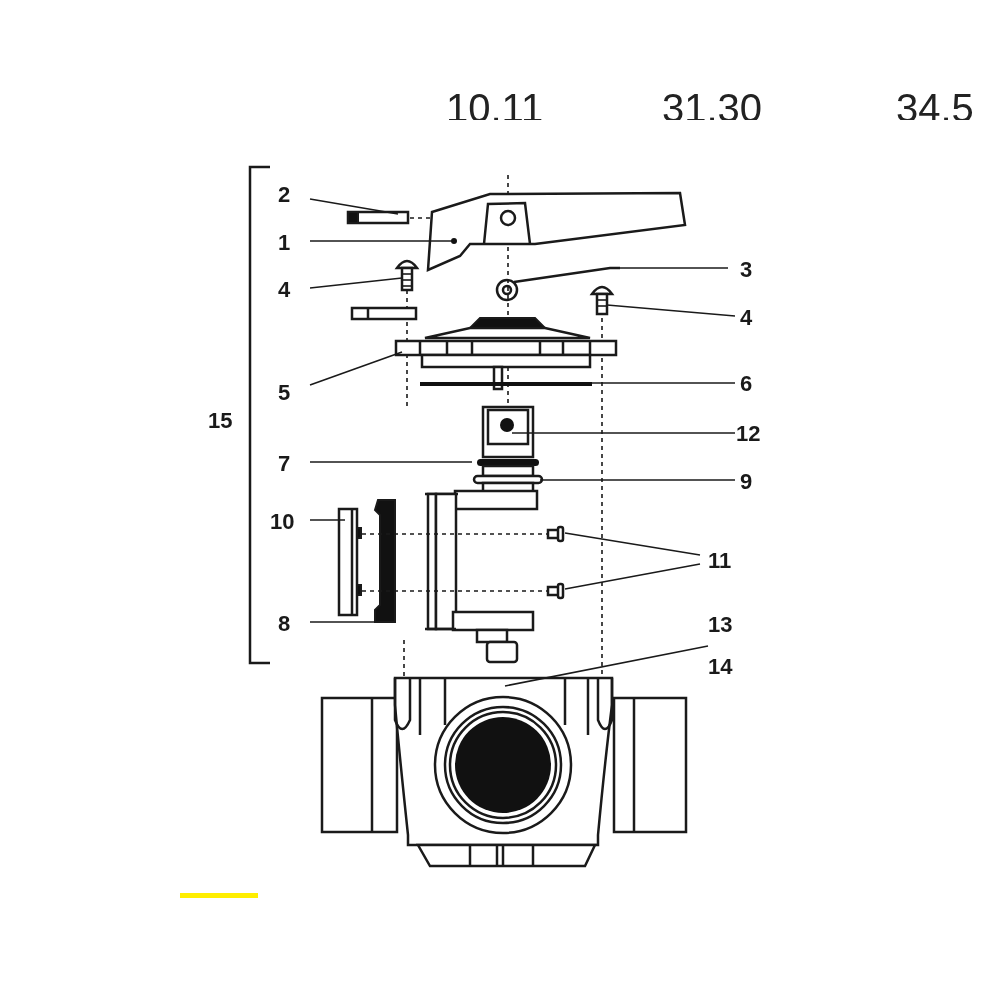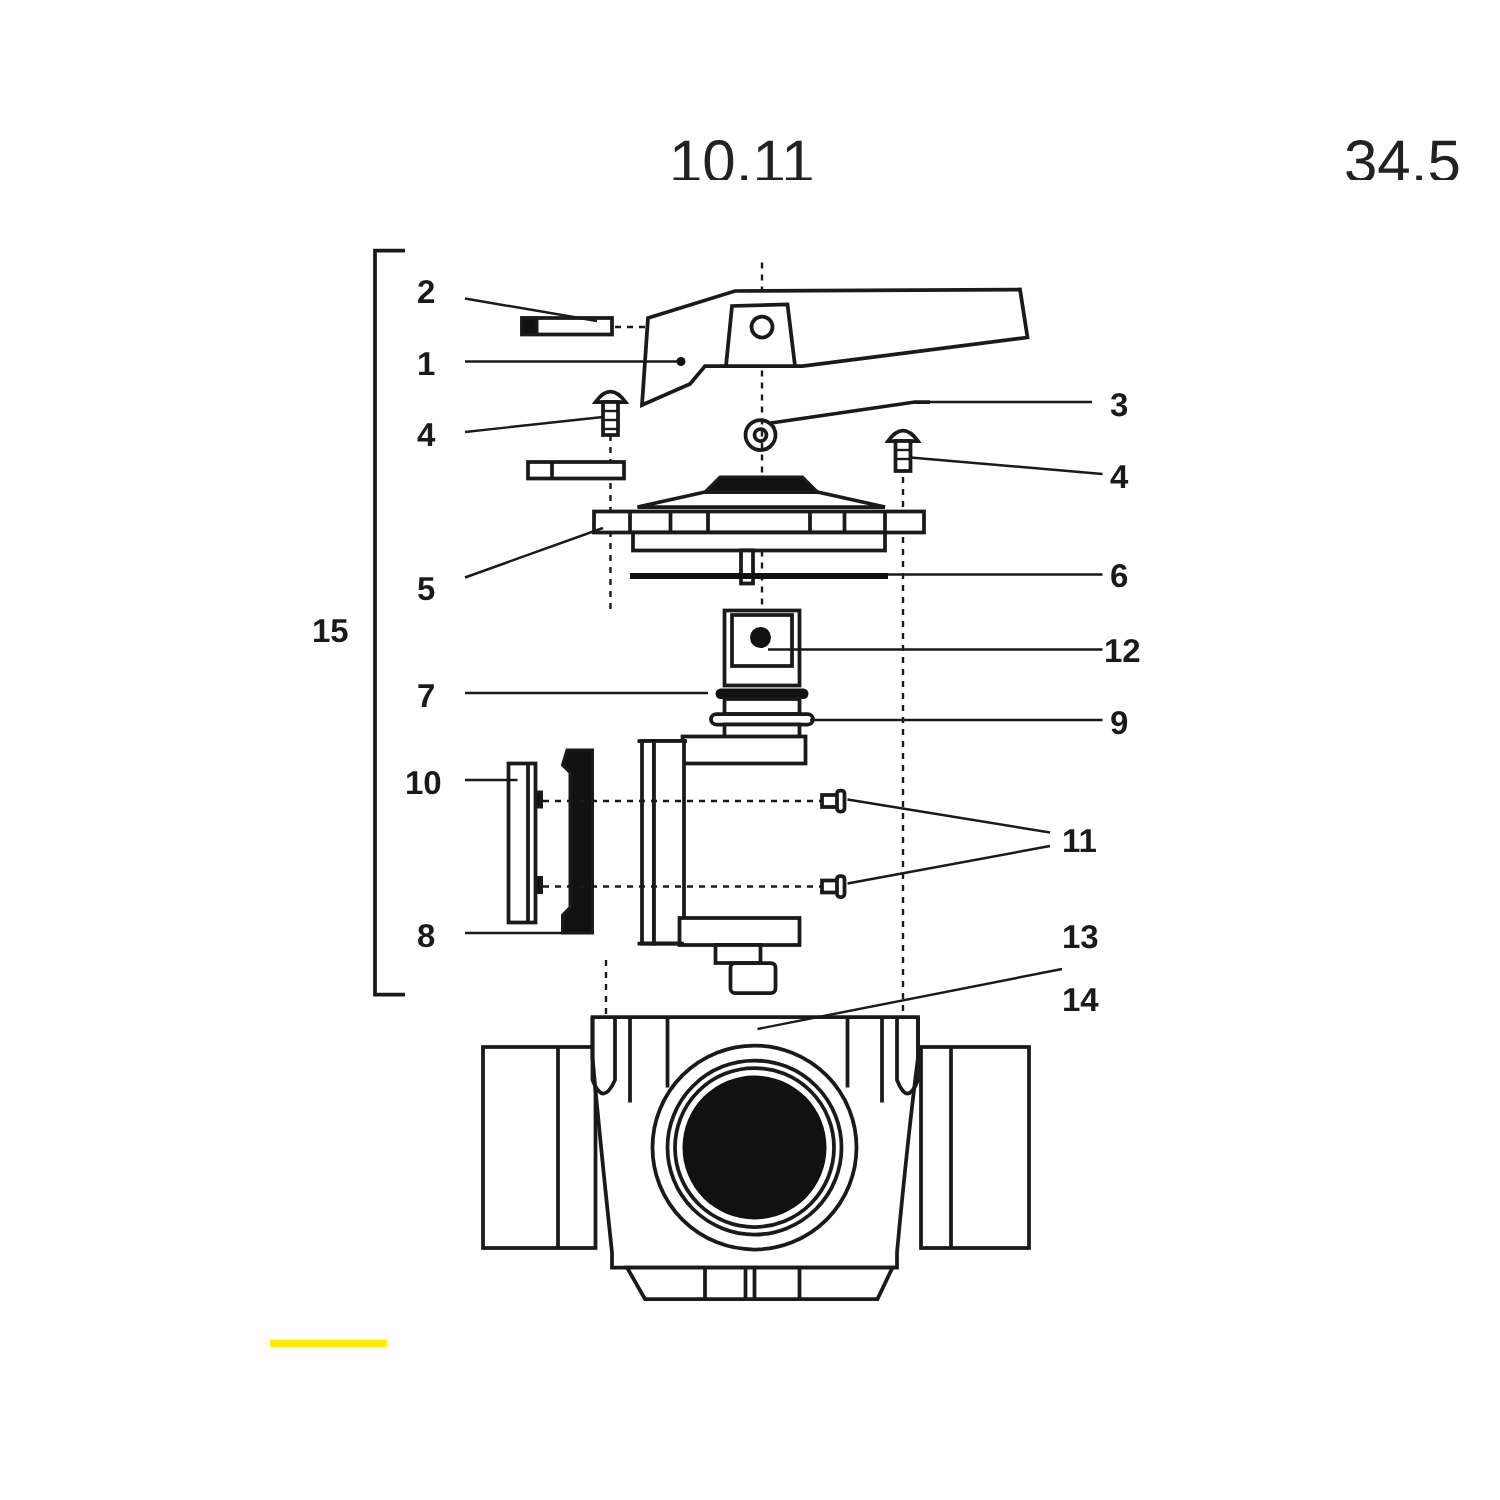--- a/index.html
+++ b/index.html
@@ -12,20 +12,21 @@
     .fillw { stroke: #1a1a1a; fill: #fff; stroke-width: 2.5; }
     .fillb { stroke: #1a1a1a; fill: #111; stroke-width: 2; }
     .leader { stroke: #1a1a1a; stroke-width: 1.6; fill: none; }
     .dash { stroke: #1a1a1a; stroke-width: 1.6; stroke-dasharray: 4 4; fill: none; }
   </style>
 </head>
 <body>
 
 <div class="top-numbers">
   <span class="top-num" style="left:446px;">10,11</span>
+  <span class="top-num" style="left:662px;">31.30</span>
   <span class="top-num" style="left:896px;">34.5</span>
 </div>
 
 <svg width="1000" height="1000" viewBox="0 0 1000 1000">
 
   <path class="stroke" d="M270 167 L250 167 L250 663 L270 663"></path>
 
   <line class="dash" x1="508" y1="175" x2="508" y2="410"></line>
   <line class="dash" x1="407" y1="290" x2="407" y2="410"></line>
   <line class="dash" x1="602" y1="310" x2="602" y2="680"></line>

